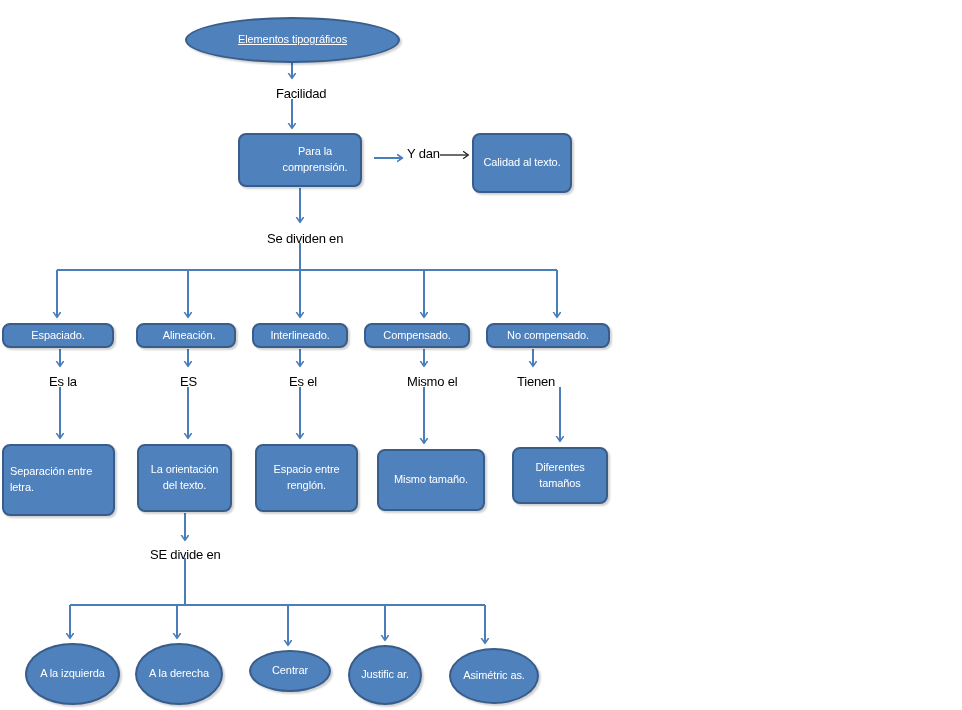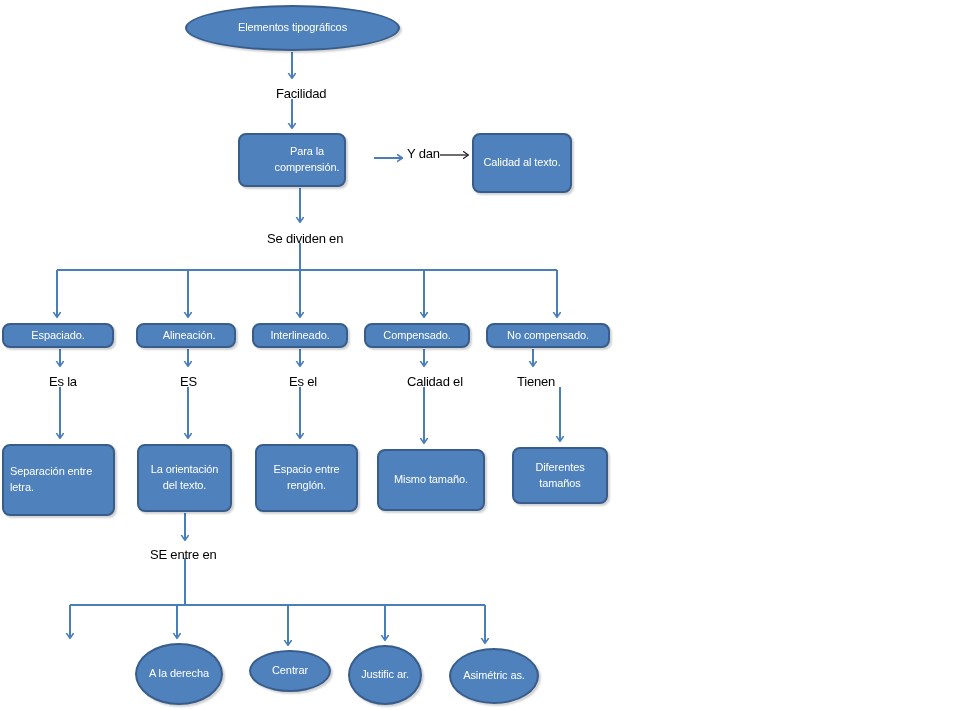--- a/index.html
+++ b/index.html
@@ -116,25 +116,25 @@
       <path d="M288,605 L288,645" marker-end="url(#ah-blue)"></path>
       <path d="M385,605 L385,640" marker-end="url(#ah-blue)"></path>
       <path d="M485,605 L485,643" marker-end="url(#ah-blue)"></path>
     </g>
 
     <g stroke="#1F1F1F" stroke-width="1.3" fill="none">
       <path d="M440,155 L468,155" marker-end="url(#ah-black)"></path>
     </g>
   </svg>
 
-  <div class="node ellipse" style="left:185px;top:5px;width:215px;height:46px;">
+  <div class="node ellipse" style="left:185px;top:17px;width:215px;height:46px;text-decoration:underline;">
     <span>Elementos tipográficos</span>
   </div>
 
-  <div class="node rect" style="left:238px;top:133px;width:108px;height:54px;padding-left:36px;">
+  <div class="node rect" style="left:238px;top:133px;width:124px;height:54px;padding-left:36px;">
     <span>Para la comprensión.</span>
   </div>
 
   <div class="node rect" style="left:472px;top:133px;width:100px;height:60px;">
     <span>Calidad al texto.</span>
   </div>
 
   <div class="node rect" style="left:2px;top:323px;width:112px;height:25px;">
     <span>Espaciado.</span>
   </div>
@@ -168,20 +168,23 @@
   </div>
 
   <div class="node rect" style="left:377px;top:449px;width:108px;height:62px;">
     <span>Mismo tamaño.</span>
   </div>
 
   <div class="node rect" style="left:512px;top:447px;width:96px;height:57px;">
     <span>Diferentes tamaños</span>
   </div>
 
+  <div class="node ellipse" style="left:25px;top:643px;width:95px;height:62px;">
+    <span>A la izquierda</span>
+  </div>
 
   <div class="node ellipse" style="left:135px;top:643px;width:88px;height:62px;">
     <span>A la derecha</span>
   </div>
 
   <div class="node ellipse" style="left:249px;top:650px;width:82px;height:42px;">
     <span>Centrar</span>
   </div>
 
   <div class="node ellipse" style="left:348px;top:645px;width:74px;height:60px;">
@@ -191,17 +194,17 @@
   <div class="node ellipse" style="left:449px;top:648px;width:90px;height:56px;">
     <span>Asimétric as.</span>
   </div>
 
   <div class="edge-label" style="left:276px;top:86px;">Facilidad</div>
   <div class="edge-label" style="left:407px;top:146px;">Y dan</div>
   <div class="edge-label" style="left:267px;top:231px;">Se dividen en</div>
   <div class="edge-label" style="left:49px;top:374px;">Es la</div>
   <div class="edge-label" style="left:180px;top:374px;">ES</div>
   <div class="edge-label" style="left:289px;top:374px;">Es el</div>
-  <div class="edge-label" style="left:407px;top:374px;">Calidad el</div>
+  <div class="edge-label" style="left:407px;top:374px;">Mismo el</div>
   <div class="edge-label" style="left:517px;top:374px;">Tienen</div>
-  <div class="edge-label" style="left:150px;top:547px;">SE entre en</div>
+  <div class="edge-label" style="left:150px;top:547px;">SE divide en</div>
 
 </div>
 
 </body></html>

